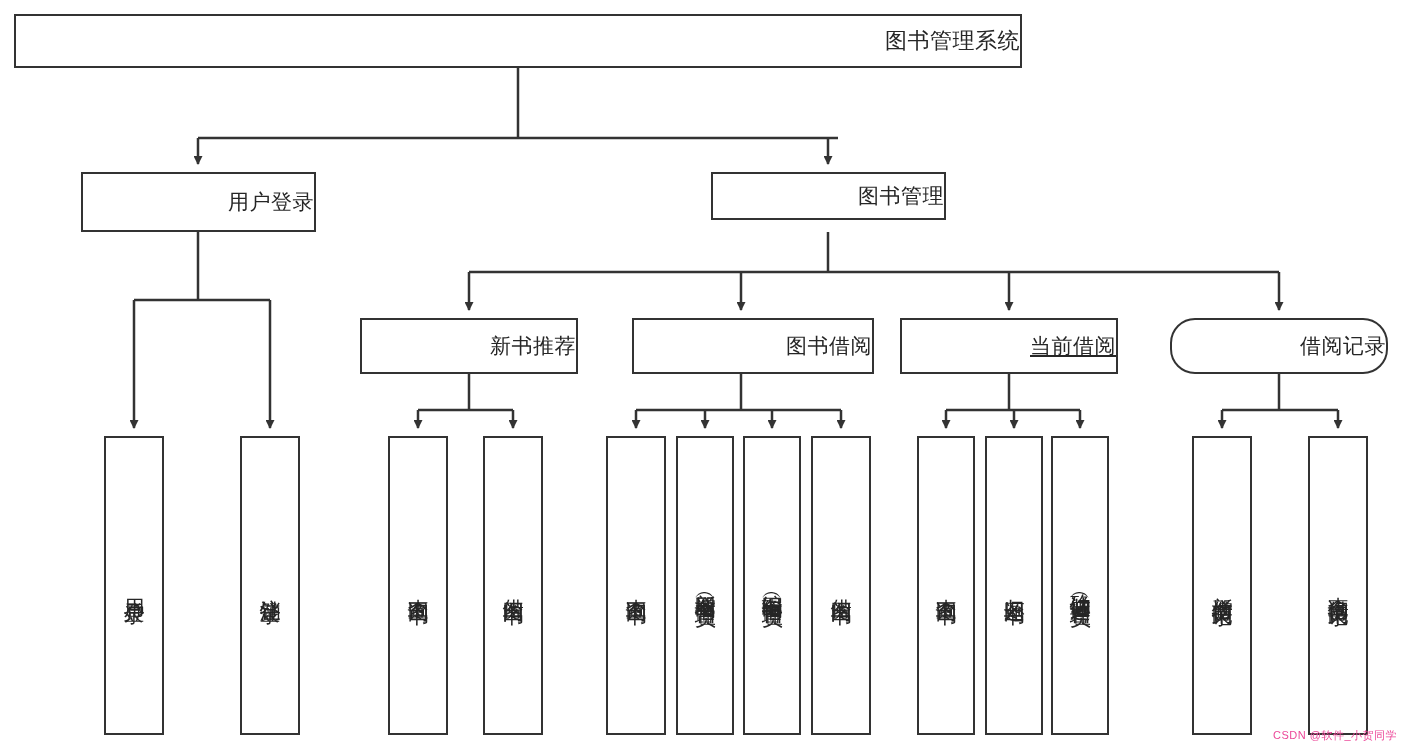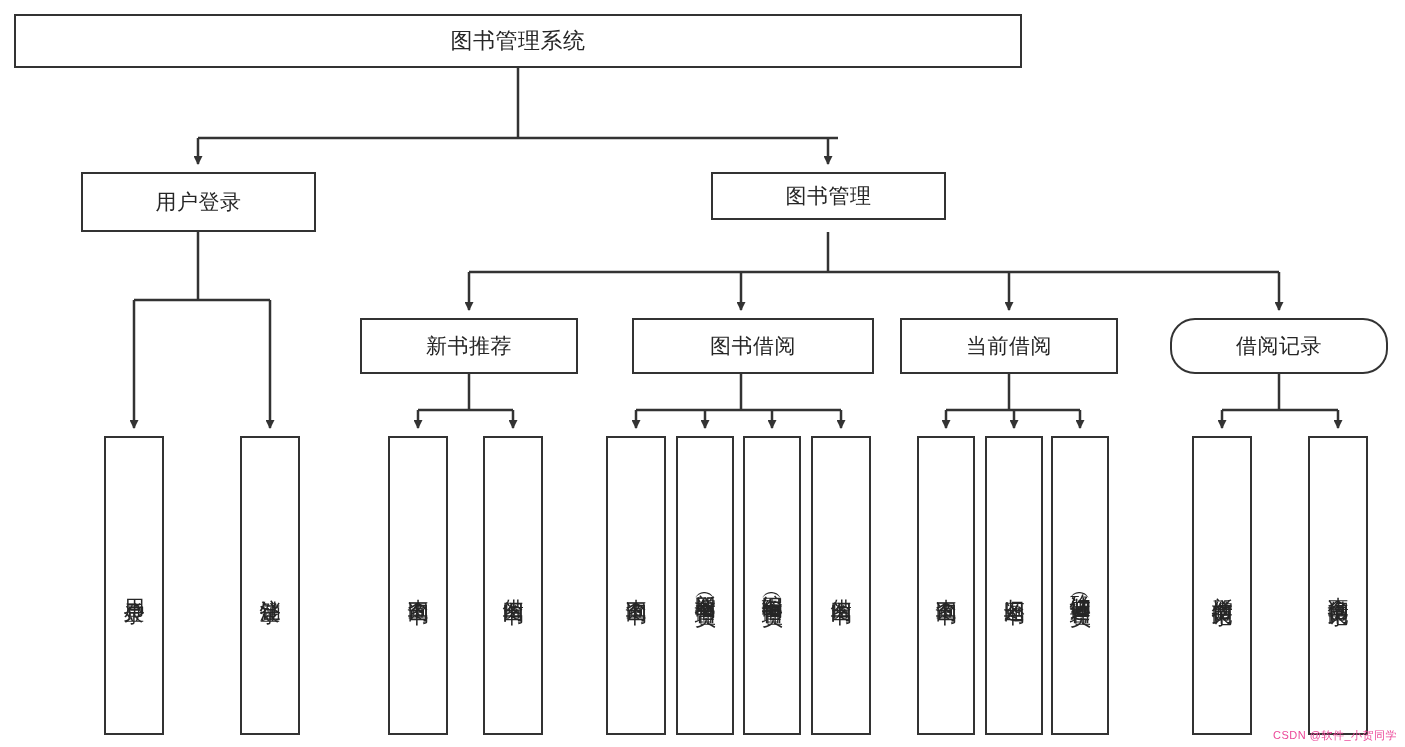--- a/index.html
+++ b/index.html
@@ -26,21 +26,21 @@
     height: 747px;
     pointer-events: none;
   }
   .node {
     position: absolute;
     box-sizing: border-box;
     border: 2px solid #333333;
     background: #ffffff;
     display: flex;
     align-items: center;
-    justify-content: center;
+    justify-content: flex-end;
     color: #262626;
     overflow: hidden;
   }
   .node-h {
     font-size: 21px;
     letter-spacing: 0.5px;
     line-height: 1.2;
   }
   .node-root {
     font-size: 22px;
@@ -138,21 +138,21 @@
   <div class="node node-h" style="left:711px; top:172px; width:235px; height:48px;">
     <span>图书管理</span>
   </div>
 
   <div class="node node-h" style="left:360px; top:318px; width:218px; height:56px;">
     <span>新书推荐</span>
   </div>
   <div class="node node-h" style="left:632px; top:318px; width:242px; height:56px;">
     <span>图书借阅</span>
   </div>
-  <div class="node node-h" style="left:900px; top:318px; width:218px; height:56px;">
+  <div class="node node-h" style="left:900px; top:318px; width:218px; height:56px;text-decoration:underline;">
     <span>当前借阅</span>
   </div>
   <div class="node node-h" style="left:1170px; top:318px; width:218px; height:56px;border-radius:25px;">
     <span>借阅记录</span>
   </div>
 
   <div class="node node-v" style="left:104px; top:436px; width:60px; height:299px;">
     <span class="vlabel">用户登录</span>
   </div>
   <div class="node node-v" style="left:240px; top:436px; width:60px; height:299px;">

